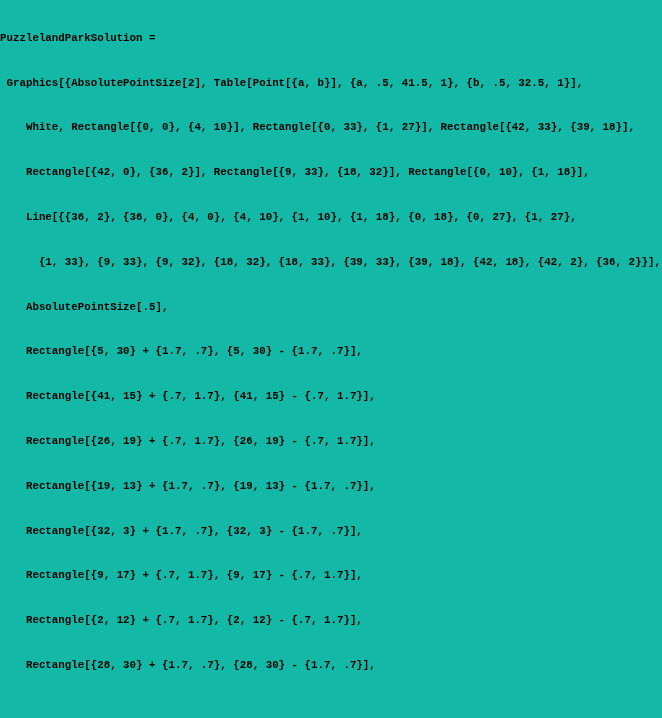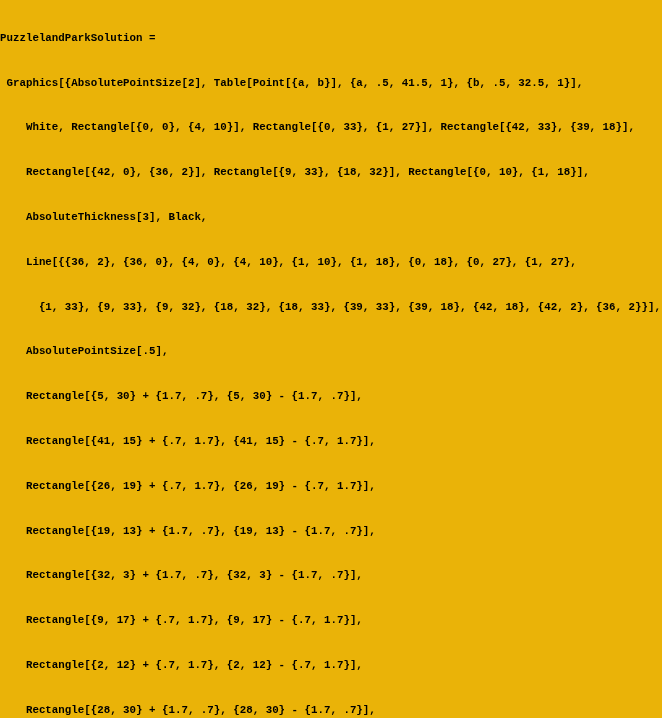--- a/index.html
+++ b/index.html
@@ -4,21 +4,21 @@
 <style>
   html, body {
     margin: 0;
     padding: 0;
     background: #ffffff;
   }
   .page {
     width: 662px;
     height: 718px;
     overflow: hidden;
-    background: #eab308;
+    background: #14b8a6;
     box-sizing: border-box;
   }
   .code-cell {
     padding-top: 1px;
     font-family: "Liberation Mono", "DejaVu Sans Mono", monospace;
     font-weight: bold;
     font-size: 10.8px;
     line-height: 14.93px;
     color: #000000;
     white-space: pre;
@@ -30,21 +30,20 @@
 </style>
 </head>
 <body>
 
 <div class="page">
   <div class="code-cell">
     <div class="ln">PuzzlelandParkSolution =</div>
     <div class="ln"> Graphics[{AbsolutePointSize[2], Table[Point[{a, b}], {a, .5, 41.5, 1}, {b, .5, 32.5, 1}],</div>
     <div class="ln">    White, Rectangle[{0, 0}, {4, 10}], Rectangle[{0, 33}, {1, 27}], Rectangle[{42, 33}, {39, 18}],</div>
     <div class="ln">    Rectangle[{42, 0}, {36, 2}], Rectangle[{9, 33}, {18, 32}], Rectangle[{0, 10}, {1, 18}],</div>
-    <div class="ln">    AbsoluteThickness[3], Black,</div>
     <div class="ln">    Line[{{36, 2}, {36, 0}, {4, 0}, {4, 10}, {1, 10}, {1, 18}, {0, 18}, {0, 27}, {1, 27},</div>
     <div class="ln">      {1, 33}, {9, 33}, {9, 32}, {18, 32}, {18, 33}, {39, 33}, {39, 18}, {42, 18}, {42, 2}, {36, 2}}],</div>
     <div class="ln">    AbsolutePointSize[.5],</div>
     <div class="ln">    Rectangle[{5, 30} + {1.7, .7}, {5, 30} - {1.7, .7}],</div>
     <div class="ln">    Rectangle[{41, 15} + {.7, 1.7}, {41, 15} - {.7, 1.7}],</div>
     <div class="ln">    Rectangle[{26, 19} + {.7, 1.7}, {26, 19} - {.7, 1.7}],</div>
     <div class="ln">    Rectangle[{19, 13} + {1.7, .7}, {19, 13} - {1.7, .7}],</div>
     <div class="ln">    Rectangle[{32, 3} + {1.7, .7}, {32, 3} - {1.7, .7}],</div>
     <div class="ln">    Rectangle[{9, 17} + {.7, 1.7}, {9, 17} - {.7, 1.7}],</div>
     <div class="ln">    Rectangle[{2, 12} + {.7, 1.7}, {2, 12} - {.7, 1.7}],</div>

